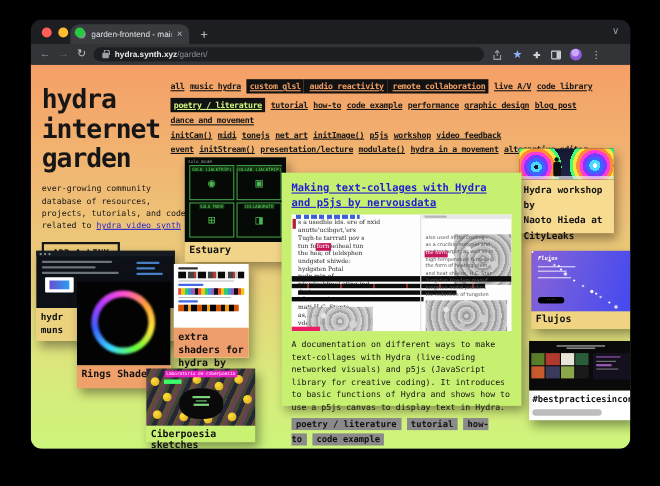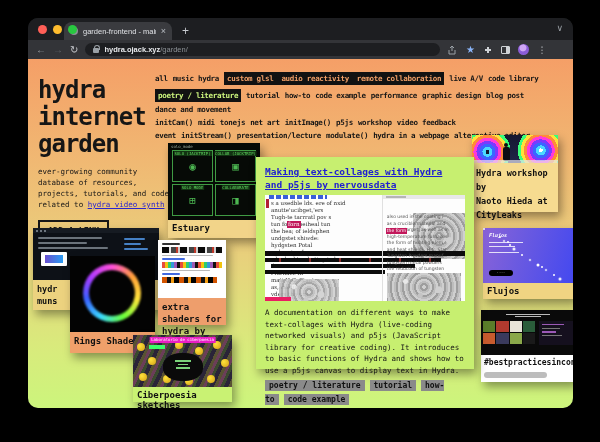--- a/index.html
+++ b/index.html
@@ -41,21 +41,21 @@
     font-family:"DejaVu Sans Mono",monospace;color:#161616;}
 
   .site-header{position:absolute;left:10px;top:18px;width:132px;}
   .site-title{font-size:24px;font-weight:bold;line-height:27px;letter-spacing:-1px;white-space:pre-line;}
   .tagline{margin-top:8px;font-size:7.5px;line-height:11px;}
   .tagline a,.tag-link{color:#2a24cf;text-decoration:underline;cursor:pointer;}
   .addlink{display:inline-block;margin-top:10px;border:2px solid #161616;padding:4px 8px;font-size:8.5px;font-weight:bold;text-decoration:underline;background:transparent;}
 
   .nav{position:absolute;left:127px;top:13px;width:420px;display:flex;flex-direction:column;gap:4px;}
   .nav-row{display:flex;flex-wrap:wrap;align-items:baseline;row-gap:3px;}
-  .nav-link{font-size:7.5px;font-weight:bold;letter-spacing:-0.3px;margin-right:5px;white-space:nowrap;color:#161616;cursor:pointer;}
+  .nav-link{font-size:7.5px;font-weight:bold;letter-spacing:-0.3px;text-decoration:underline;margin-right:5px;white-space:nowrap;color:#161616;cursor:pointer;}
   .nav-link.dark{background:#121212;color:#f09f66;padding:2px 3px;margin-right:0;}
   .nav-link.dark + .nav-link.dark{padding-left:5px;}
   .nav-link.sel{background:#121212;color:#cdf57d;padding:2px 3px;}
 
   .card{position:absolute;box-shadow:3px 5px 9px rgba(0,0,0,.38);cursor:pointer;}
   .caption{font-weight:bold;color:#111;}
 
   
   .estuary{left:140px;top:84px;width:92px;}
   .estuary .img{height:77px;background:#060a06;position:relative;padding:7px 4px 4px 4px;display:grid;grid-template-columns:1fr 1fr;grid-template-rows:1fr 1fr;gap:2px;}
@@ -191,21 +191,21 @@
     <span class="newtab">+</span>
     <span class="strip-chevron">∨</span>
   </div>
 
   <div class="toolbar">
     <span class="navbtn" style="color:#9aa0a6;">←</span>
     <span class="navbtn" style="color:#5f6368;">→</span>
     <span class="navbtn" style="color:#c6c8cc;">↻</span>
     <div class="omnibox">
       <span class="lock"></span>
-      <span class="url"><b>hydra.ojack.xyz</b><span class="path">/garden/</span></span>
+      <span class="url"><b>hydra.synth.xyz</b><span class="path">/garden/</span></span>
     </div>
     <div class="tool-icons">
       <svg class="ticon" viewBox="0 0 10 10" width="10" height="10">
           <path d="M5 1 L5 6 M3 3 L5 1 L7 3 M2 5 L2 9 L8 9 L8 5" stroke="#9aa0a6" stroke-width="1" fill="none"></path>
         </svg>
       <span class="ticon star">★</span>
       <svg class="ticon" viewBox="0 0 10 10" width="10" height="10">
           <path d="M2 4 L4 4 L4 2 L6 2 L6 4 L8 4 L8 6 L6 6 L6 8 L4 8 L4 6 L2 6 Z" fill="#cfd2d6"></path>
         </svg>
       <span class="panel-ic"></span>
@@ -252,21 +252,21 @@
         <span class="nav-link">initImage()</span>
         <span class="nav-link">p5js</span>
         <span class="nav-link">workshop</span>
         <span class="nav-link">video feedback</span>
       </div>
       <div class="nav-row">
         <span class="nav-link">event</span>
         <span class="nav-link">initStream()</span>
         <span class="nav-link">presentation/lecture</span>
         <span class="nav-link">modulate()</span>
-        <span class="nav-link">hydra in a webpage</span>
+        <span class="nav-link">hydra in a movement</span>
         <span class="nav-link">alternative editor</span>
       </div>
     </div>
 
     <div class="card ghcard">
       <div class="img">
         <div class="gh-head">
             <span class="gh-dot"></span>
             <span class="gh-dot"></span>
             <span class="gh-dot"></span>

